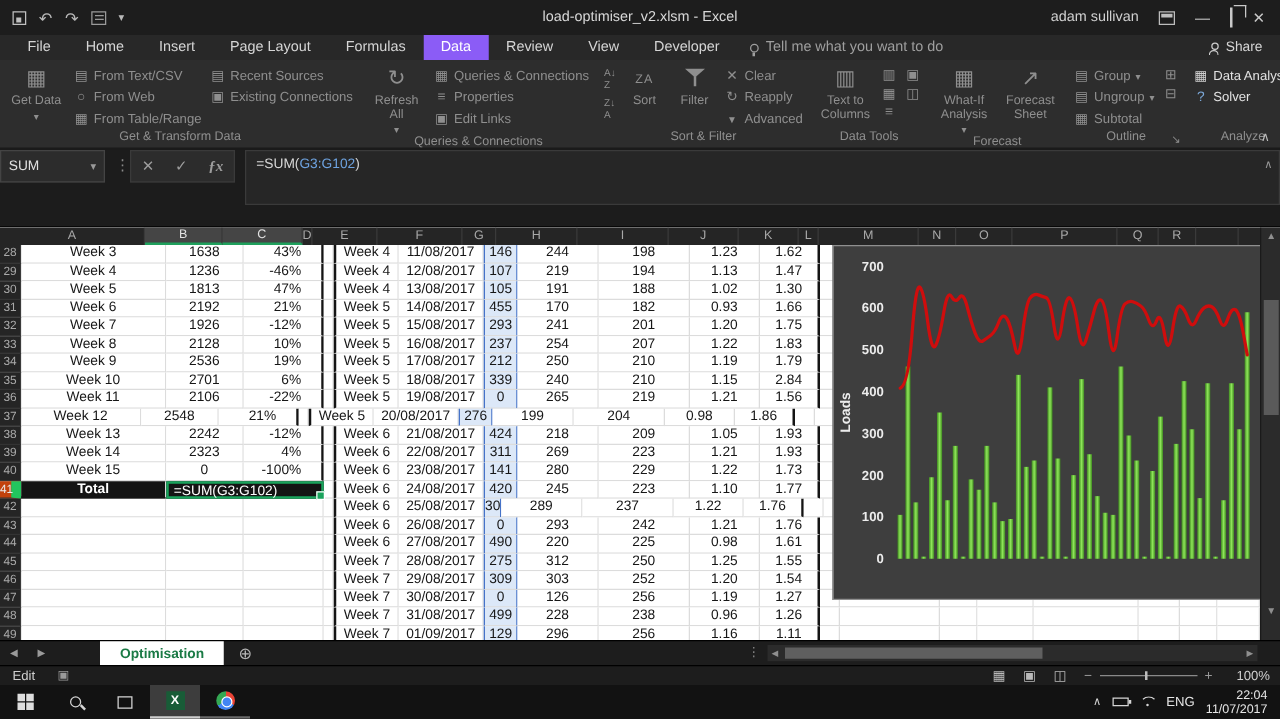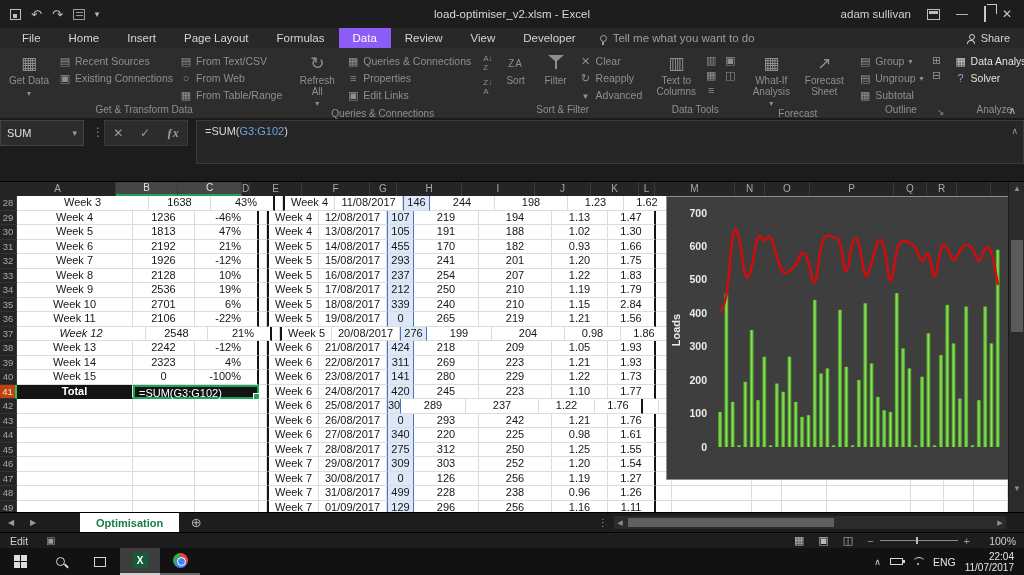--- a/index.html
+++ b/index.html
@@ -85,21 +85,21 @@
   .fref { color:#6ea3e0; }
   .fchev { position:absolute; right:6px; top:6px; color:#9a9a9a; font-size:9px; }
 
   
   .grid { position:relative; height:330px; background:#fff; overflow:hidden; }
   .ghead { display:flex; height:14px; background:#252525; }
   .hcell { height:14px; border-right:1px solid #3a3a3a; color:#a9a9a9; font-size:10px; text-align:center; line-height:14px; flex-shrink:0; }
   .hcell.sel { background:#454545; color:#e3e3e3; border-bottom:2px solid #1fa05c; line-height:12px; }
   .grow { display:flex; height:14.5px; }
   .rowhdr { width:17px; flex:0 0 17px; background:#252525; border-right:1px solid #3a3a3a; border-bottom:1px solid #333; color:#a9a9a9; font-size:9.5px; text-align:center; line-height:14px; }
-  .rowhdr.active { background:#c2410c; color:#e8e8e8; border-right:2px solid #22c55e; }
+  .rowhdr.active { background:#c2410c; color:#e8e8e8; border-right:8px solid #22c55e; }
   .cell { height:14.5px; border-right:1px solid #dcdcdc; border-bottom:1px solid #dcdcdc; color:#161616; font-size:11px; line-height:13.5px; text-align:center; white-space:nowrap; overflow:hidden; flex-shrink:0; background:#fff; }
   .cell.cC { text-align:right; padding-right:16px; }
   .cell.tbr { border-right:2px solid #141414; }
   .cell.tbl { border-left:2px solid #141414; }
   .cell.ref { background:#dce8f8; border-left:1px solid #4673c8; border-right:1px solid #4673c8; }
   .cell.total-a { background:#141414; color:#fff; font-weight:bold; border-bottom:2px solid #141414; }
   .cell.formula-sel { background:#141414; color:#fff; text-align:left; padding-left:4px; border:2px solid #1aa35c; position:relative; overflow:visible; z-index:3; }
   .cell.formula-sel::after { content:""; position:absolute; right:-3px; bottom:-3px; width:5px; height:5px; background:#1aa35c; border:1px solid #fff; }
 
   .chart { position:absolute; left:666px; top:14px; width:344px; height:284px; background:#3e3e3e; border:1px solid #8f8f8f; z-index:4; }
@@ -209,40 +209,40 @@
 
     <div class="rgroup">
       <div class="rg-body">
         <div class="bigbtn">
           <span class="bicon g-get"></span>
           <span class="blabel">Get Data</span>
             <span class="caret">▾</span>
         </div>
         <div class="smallcol">
           <div class="sitem">
+              <span class="sic s-csv"></span>
+              <span>From Text/CSV</span>
+            </div>
+          <div class="sitem">
+              <span class="sic s-web"></span>
+              <span>From Web</span>
+            </div>
+          <div class="sitem">
+              <span class="sic s-table"></span>
+              <span>From Table/Range</span>
+            </div>
+        </div>
+        <div class="smallcol">
+          <div class="sitem">
               <span class="sic s-recent"></span>
               <span>Recent Sources</span>
             </div>
           <div class="sitem">
               <span class="sic s-exist"></span>
               <span>Existing Connections</span>
-            </div>
-        </div>
-        <div class="smallcol">
-          <div class="sitem">
-              <span class="sic s-csv"></span>
-              <span>From Text/CSV</span>
-            </div>
-          <div class="sitem">
-              <span class="sic s-web"></span>
-              <span>From Web</span>
-            </div>
-          <div class="sitem">
-              <span class="sic s-table"></span>
-              <span>From Table/Range</span>
             </div>
         </div>
       </div>
       <div class="rg-label">Get &amp; Transform Data</div>
     </div>
     <div class="rsep"></div>
 
     <div class="rgroup">
       <div class="rg-body">
         <div class="bigbtn">
@@ -420,21 +420,21 @@
         <div class="hcell" style="width: 30px;">N</div>
         <div class="hcell" style="width: 45px;">O</div>
         <div class="hcell" style="width: 84px;">P</div>
         <div class="hcell" style="width: 33px;">Q</div>
         <div class="hcell" style="width: 30px;">R</div>
         <div class="hcell" style="width: 34px;"></div>
       </div>
     <div id="gbody">
         <div class="grow">
           <div class="rowhdr">28</div>
-          <div class="cell" style="width: 132px;">Week 3</div>
+          <div class="cell" style="width: 116px;">Week 3</div>
           <div class="cell" style="width: 62px;">1638</div>
           <div class="cell cC tbr" style="width: 64px;">43%</div>
           <div class="cell" style="width: 8px;"></div>
           <div class="cell tbl" style="width: 52px;">Week 4</div>
           <div class="cell" style="width: 68px;">11/08/2017</div>
           <div class="cell ref" style="width: 27px;">146</div>
           <div class="cell" style="width: 65px;">244</div>
           <div class="cell" style="width: 73px;">198</div>
           <div class="cell" style="width: 56px;">1.23</div>
           <div class="cell tbr" style="width: 48px;">1.62</div>
@@ -618,21 +618,21 @@
           <div class="cell" style="width: 80px;"></div>
           <div class="cell" style="width: 30px;"></div>
           <div class="cell" style="width: 45px;"></div>
           <div class="cell" style="width: 84px;"></div>
           <div class="cell" style="width: 33px;"></div>
           <div class="cell" style="width: 30px;"></div>
           <div class="cell" style="width: 34px;"></div>
         </div>
         <div class="grow">
           <div class="rowhdr">37</div>
-          <div class="cell" style="width: 129px; font-style: italic;">Week 12</div>
+          <div class="cell" style="width: 96px;">Week 12</div>
           <div class="cell" style="width: 62px;">2548</div>
           <div class="cell cC tbr" style="width: 64px;">21%</div>
           <div class="cell" style="width: 8px;"></div>
           <div class="cell tbl" style="width: 52px;">Week 5</div>
           <div class="cell" style="width: 68px;">20/08/2017</div>
           <div class="cell ref" style="width: 27px;">276</div>
           <div class="cell" style="width: 65px;">199</div>
           <div class="cell" style="width: 73px;">204</div>
           <div class="cell" style="width: 56px;">0.98</div>
           <div class="cell tbr" style="width: 48px;">1.86</div>
@@ -777,21 +777,21 @@
           <div class="cell" style="width: 34px;"></div>
         </div>
         <div class="grow">
           <div class="rowhdr">44</div>
           <div class="cell" style="width: 116px;"></div>
           <div class="cell" style="width: 62px;"></div>
           <div class="cell cC" style="width: 64px;"></div>
           <div class="cell" style="width: 8px;"></div>
           <div class="cell tbl" style="width: 52px;">Week 6</div>
           <div class="cell" style="width: 68px;">27/08/2017</div>
-          <div class="cell ref" style="width: 27px;">340</div>
+          <div class="cell ref" style="width: 27px;">490</div>
           <div class="cell" style="width: 65px;">220</div>
           <div class="cell" style="width: 73px;">225</div>
           <div class="cell" style="width: 56px;">0.98</div>
           <div class="cell tbr" style="width: 48px;">1.61</div>
           <div class="cell" style="width: 16px;"></div>
           <div class="cell" style="width: 80px;"></div>
           <div class="cell" style="width: 30px;"></div>
           <div class="cell" style="width: 45px;"></div>
           <div class="cell" style="width: 84px;"></div>
           <div class="cell" style="width: 33px;"></div>

